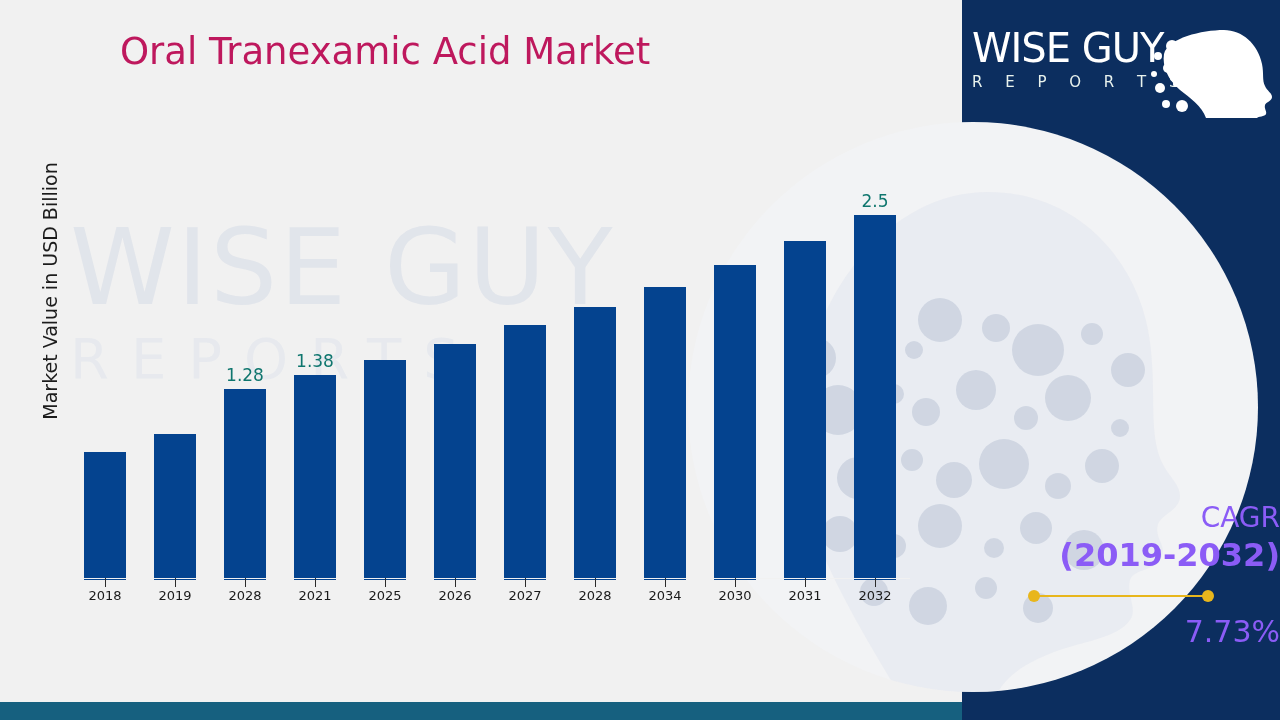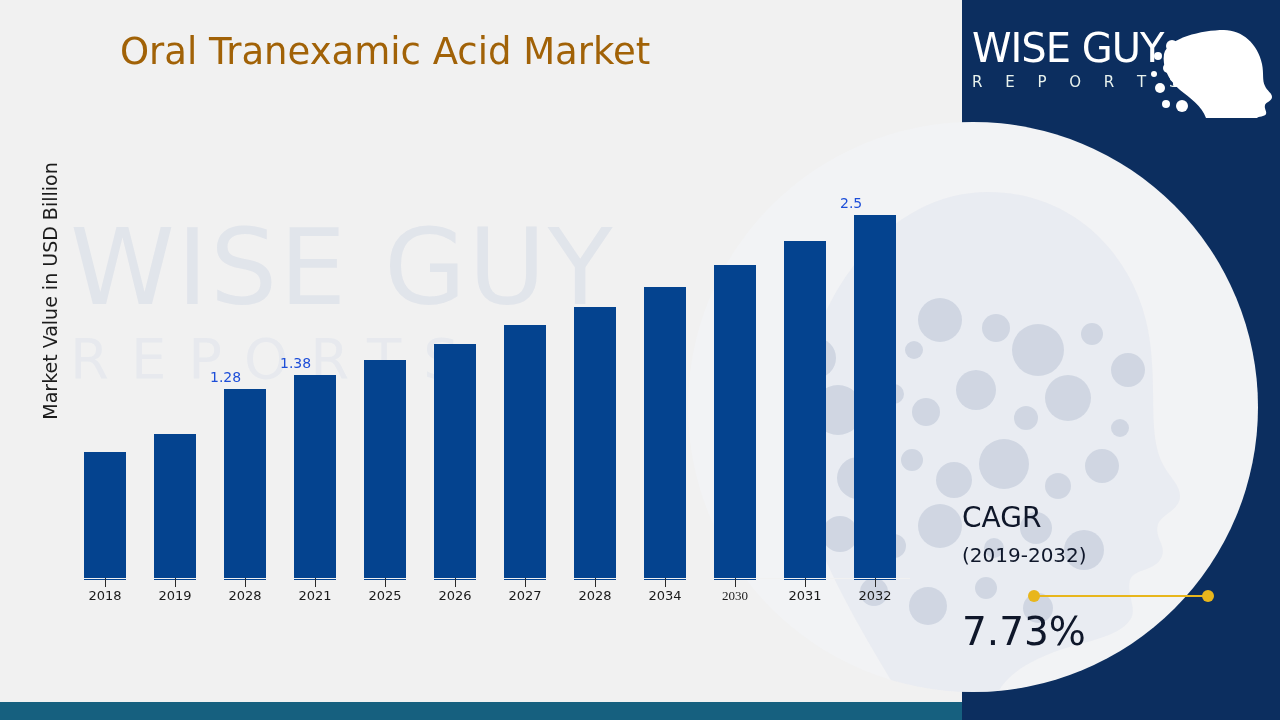--- a/index.html
+++ b/index.html
@@ -47,42 +47,42 @@
   }
   .logo-sub{
     font-size:15px;color:#e9f3ee;letter-spacing:9px;
     line-height:20px;margin-top:2px;white-space:nowrap;
   }
   .logo-dots{position:absolute;right:0;top:0;width:126px;height:92px;}
 
   
   .cagr-block{
     position:absolute;left:962px;top:500px;width:318px;z-index:6;
-    text-align:left;color:#0f172a;
+    text-align:right;color:#8b5cf6;
   }
   .cagr-title{font-size:28px;line-height:36px;}
-  .cagr-range{font-size:20px;line-height:38px;}
+  .cagr-range{font-size:32px;line-height:38px;font-weight:bold;}
   .cagr-rule{
     position:relative;width:186px;height:12px;margin:16px auto 10px auto;
   }
   .cagr-rule .line{
     position:absolute;left:6px;right:6px;top:5px;height:2px;background:#e8b61c;
   }
   .cagr-rule .dot{
     position:absolute;top:0;width:12px;height:12px;border-radius:50%;
     background:#e8b61c;
   }
   .cagr-rule .dot.l{left:0;}
   .cagr-rule .dot.r{right:0;}
-  .cagr-value{font-size:39px;line-height:40px;}
+  .cagr-value{font-size:30px;line-height:40px;}
 
   
   .chart-title{
     position:absolute;left:120px;top:30px;z-index:4;
-    font-size:37px;color:#a16207;font-weight:400;white-space:nowrap;
+    font-size:37px;color:#be185d;font-weight:400;white-space:nowrap;
   }
   .watermark{
     position:absolute;left:70px;top:212px;width:820px;height:230px;
     z-index:1;pointer-events:none;
   }
   .wm-line1{
     font-size:106px;color:#dfe3ea;letter-spacing:2px;
     line-height:112px;white-space:nowrap;opacity:.85;
   }
   .wm-line2{
@@ -100,22 +100,22 @@
   .plot{
     position:absolute;left:70px;top:150px;width:840px;height:430px;z-index:3;
   }
   .bar-col{
     position:absolute;bottom:0;width:70px;height:430px;
   }
   .bar{
     position:absolute;bottom:0;left:14px;width:42px;background:#04438f;
   }
   .bar-label{
-    position:absolute;left:0;width:70px;
-    font-size:14px;color:#1d4ed8;white-space:nowrap;
+    position:absolute;left:0;width:70px;text-align:center;
+    font-size:17px;color:#0f766e;white-space:nowrap;
   }
   .axis-line{
     position:absolute;left:70px;top:578px;width:840px;height:1px;
     background:#f1f1f1;z-index:3;
   }
   .tick{
     position:absolute;top:578px;width:1px;height:9px;background:#2b2b2b;z-index:4;
   }
   .xtick-label{
     position:absolute;top:588px;width:70px;text-align:center;
@@ -290,20 +290,20 @@
       <div class="xtick-label" style="left: 350px;">2025</div>
       <div class="tick" style="left: 455px;"></div>
       <div class="xtick-label" style="left: 420px;">2026</div>
       <div class="tick" style="left: 525px;"></div>
       <div class="xtick-label" style="left: 490px;">2027</div>
       <div class="tick" style="left: 595px;"></div>
       <div class="xtick-label" style="left: 560px;">2028</div>
       <div class="tick" style="left: 665px;"></div>
       <div class="xtick-label" style="left: 630px;">2034</div>
       <div class="tick" style="left: 735px;"></div>
-      <div class="xtick-label" style="left: 700px; font-family: Liberation Serif, serif;">2030</div>
+      <div class="xtick-label" style="left: 700px;">2030</div>
       <div class="tick" style="left: 805px;"></div>
       <div class="xtick-label" style="left: 770px;">2031</div>
       <div class="tick" style="left: 875px;"></div>
       <div class="xtick-label" style="left: 840px;">2032</div>
     </div>
 
 </div>
 
 </body></html>

